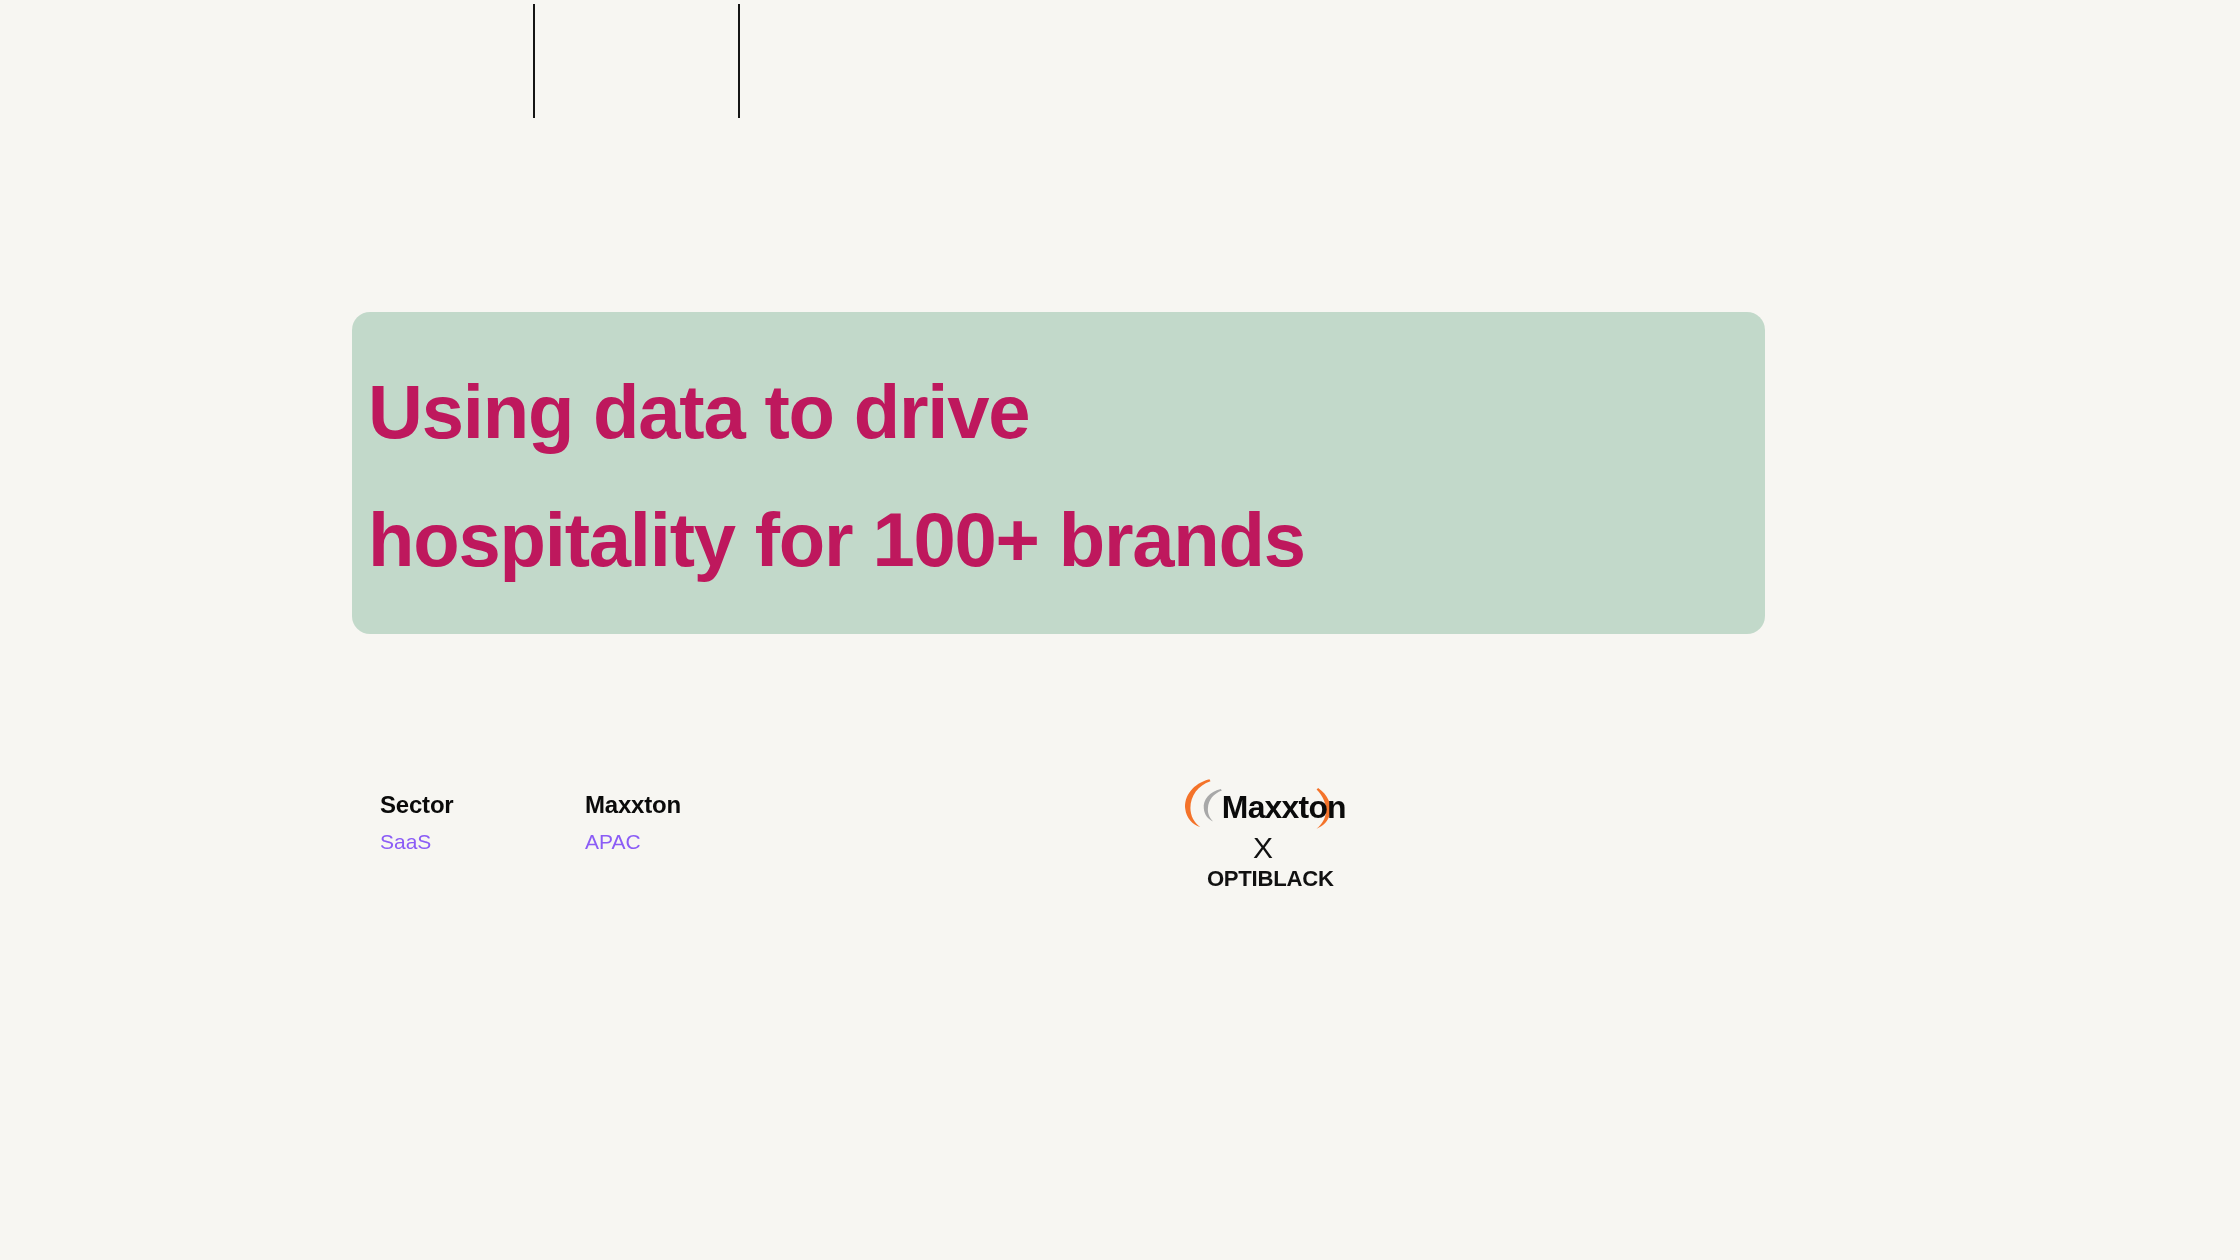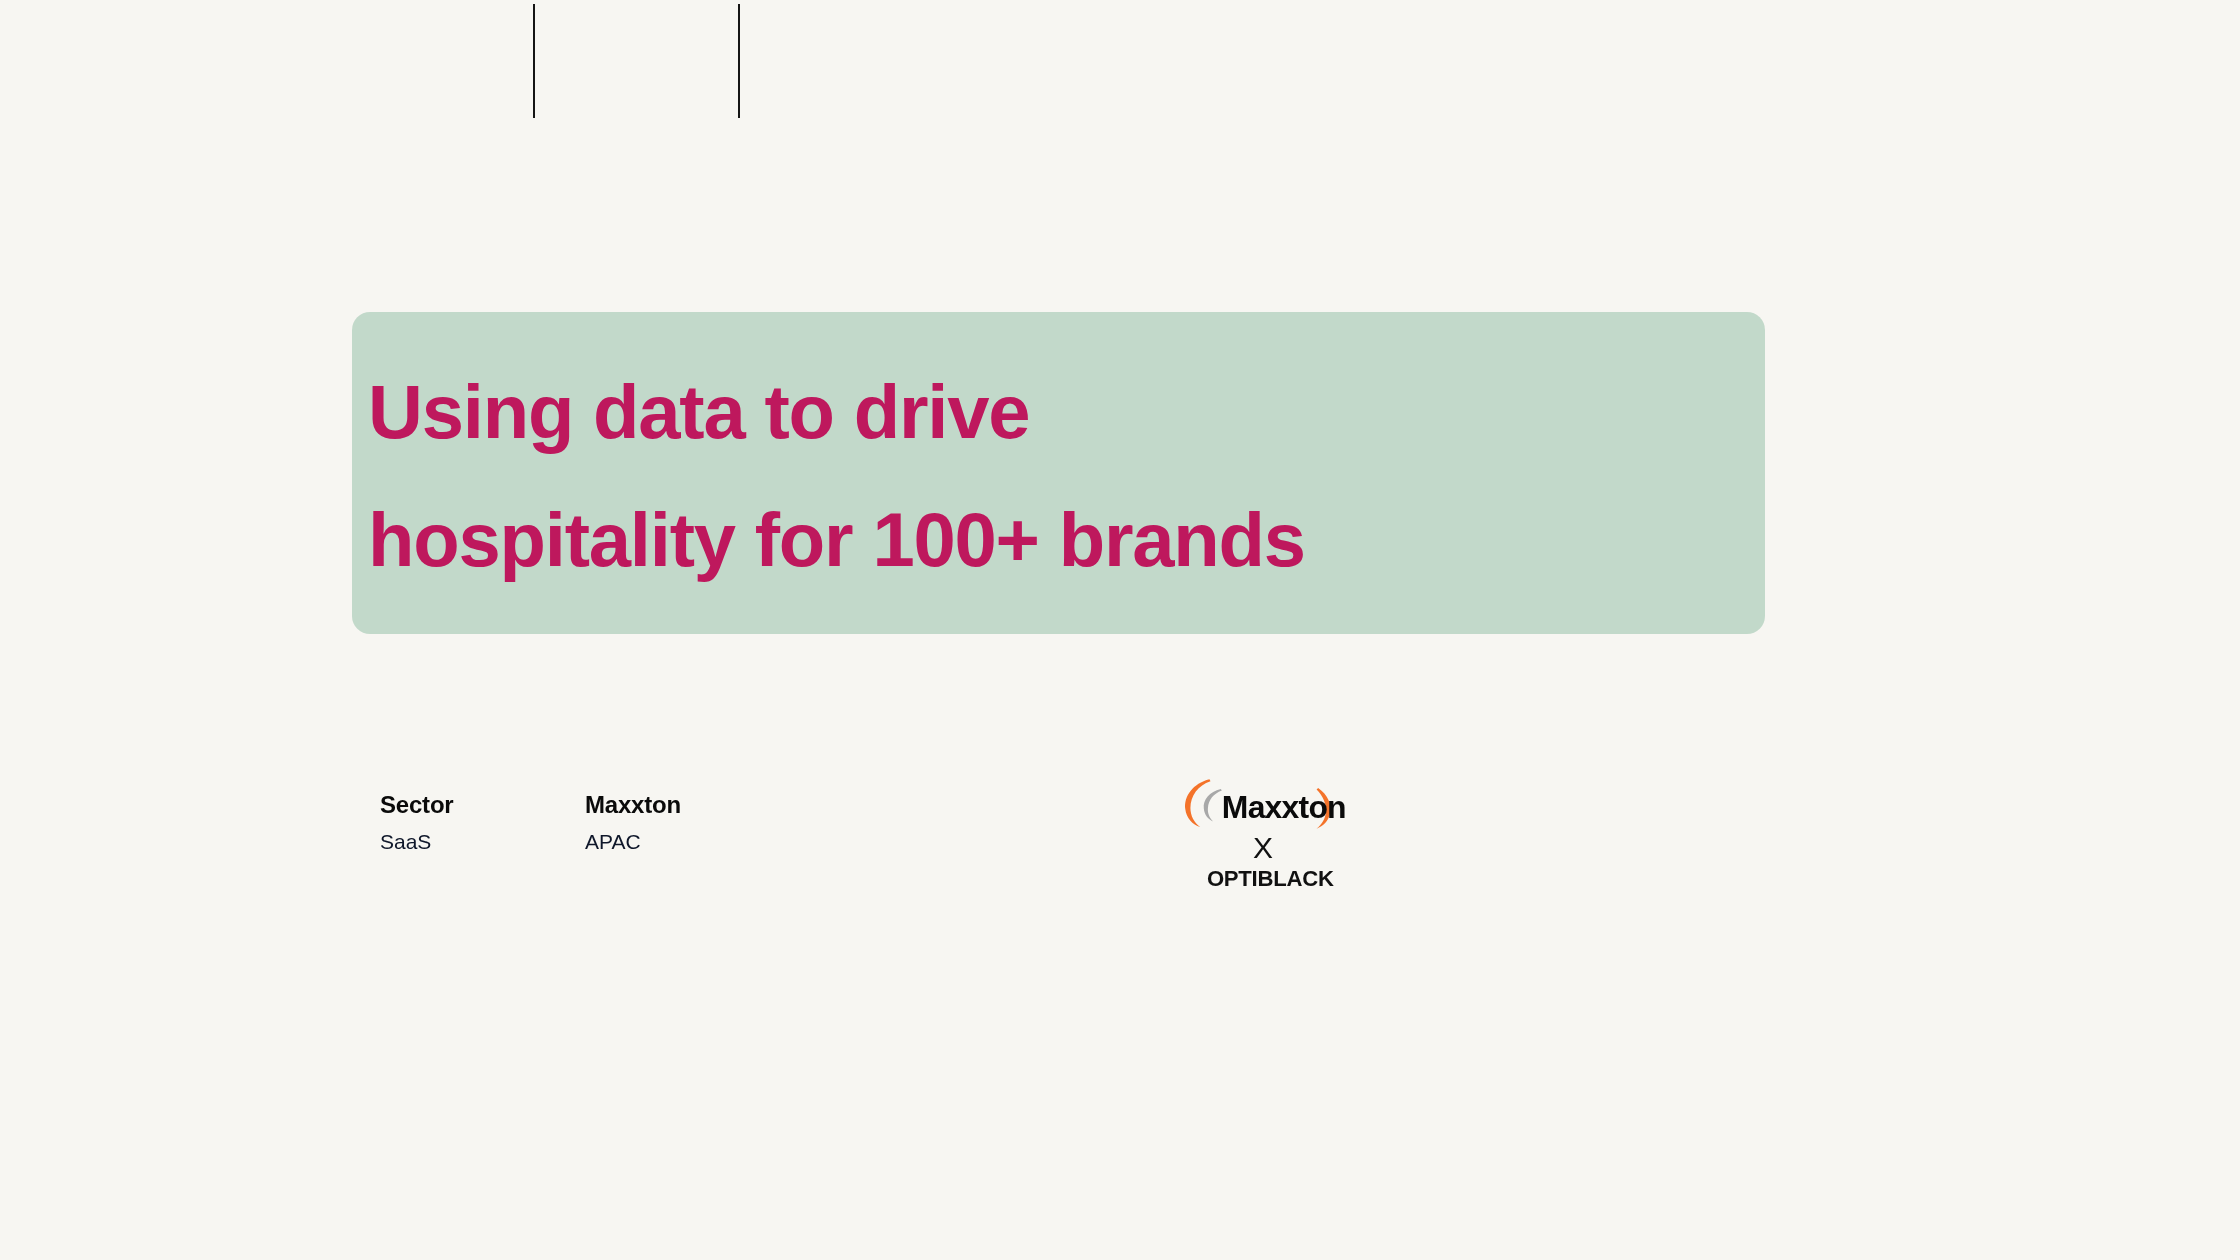--- a/index.html
+++ b/index.html
@@ -88,21 +88,21 @@
     color: #0a0a0a;
     letter-spacing: -0.2px;
     white-space: nowrap;
   }
   .meta-value {
     margin-top: 9px;
     font-family: "Liberation Sans", sans-serif;
     font-weight: 400;
     font-size: 21px;
     line-height: 26px;
-    color: #0f172a;
+    color: #8b5cf6;
     white-space: nowrap;
   }
 
   .meta-divider {
     position: absolute;
     top: 4px;
     width: 2px;
     height: 114px;
     background: #151515;
   }

